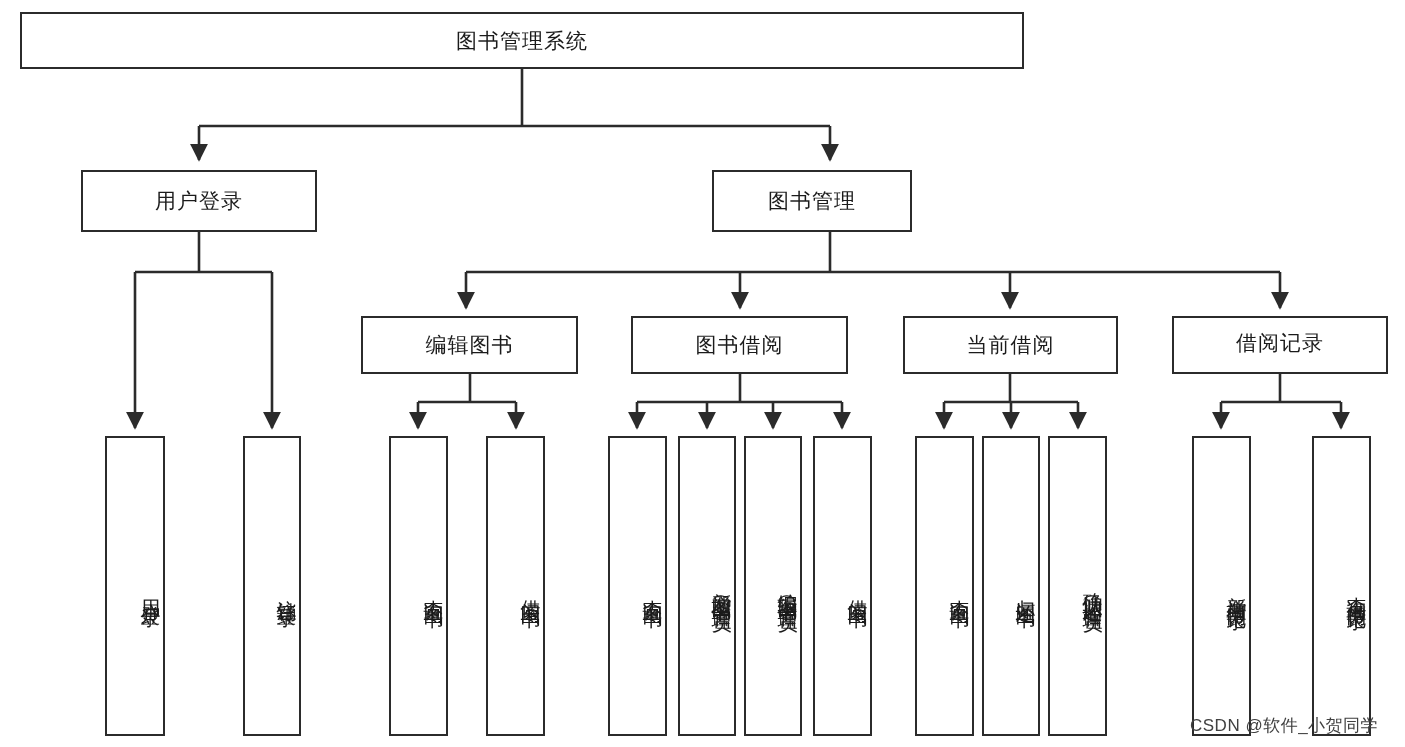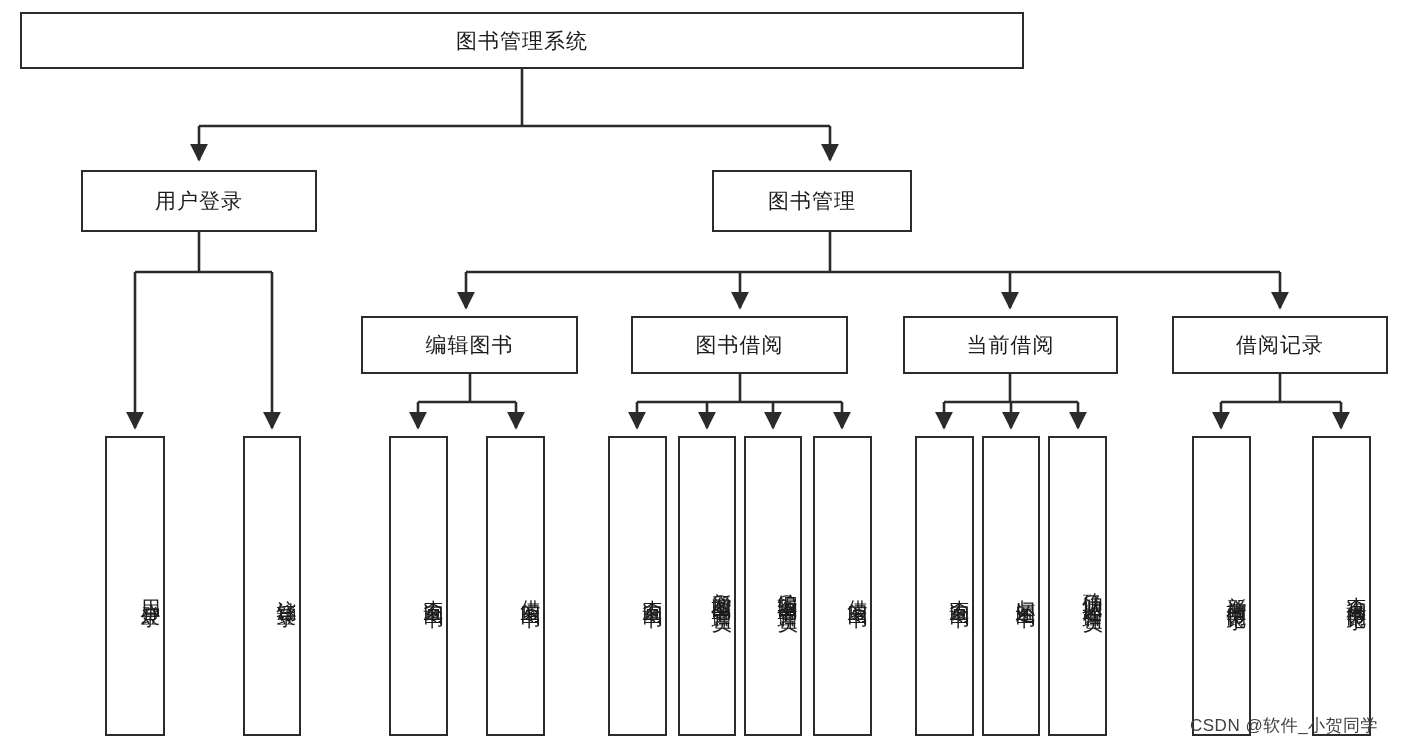--- a/index.html
+++ b/index.html
@@ -115,21 +115,21 @@
   </svg>
 
   <div class="node horiz" style="left: 20px; top: 12px; width: 1004px; height: 57px;">图书管理系统</div>
 
   <div class="node horiz" style="left: 81px; top: 170px; width: 236px; height: 62px;">用户登录</div>
   <div class="node horiz" style="left: 712px; top: 170px; width: 200px; height: 62px;">图书管理</div>
 
   <div class="node horiz" style="left: 361px; top: 316px; width: 217px; height: 58px;">编辑图书</div>
   <div class="node horiz" style="left: 631px; top: 316px; width: 217px; height: 58px;">图书借阅</div>
   <div class="node horiz" style="left: 903px; top: 316px; width: 215px; height: 58px;">当前借阅</div>
-  <div class="node horiz" style="left: 1172px; top: 316px; width: 216px; height: 58px;">借阅记录</div>
+  <div class="node horiz" style="left: 1172px; top: 316px; width: 216px; height: 58px; font-family: Liberation Mono, monospace;">借阅记录</div>
 
   <div class="node vert" style="left: 105px; top: 436px; width: 60px; height: 300px;">用户登录</div>
   <div class="node vert" style="left: 243px; top: 436px; width: 58px; height: 300px;">注销登录</div>
   <div class="node vert" style="left: 389px; top: 436px; width: 59px; height: 300px;">查询图书</div>
   <div class="node vert" style="left: 486px; top: 436px; width: 59px; height: 300px;">借阅图书</div>
   <div class="node vert" style="left: 608px; top: 436px; width: 59px; height: 300px;">查询图书</div>
   <div class="node vert" style="left: 678px; top: 436px; width: 58px; height: 300px;">新增图书（管理员）</div>
   <div class="node vert" style="left: 744px; top: 436px; width: 58px; height: 300px;">编辑图书（管理员）</div>
   <div class="node vert" style="left: 813px; top: 436px; width: 59px; height: 300px;">借阅图书</div>
   <div class="node vert" style="left: 915px; top: 436px; width: 59px; height: 300px;">查询图书</div>

